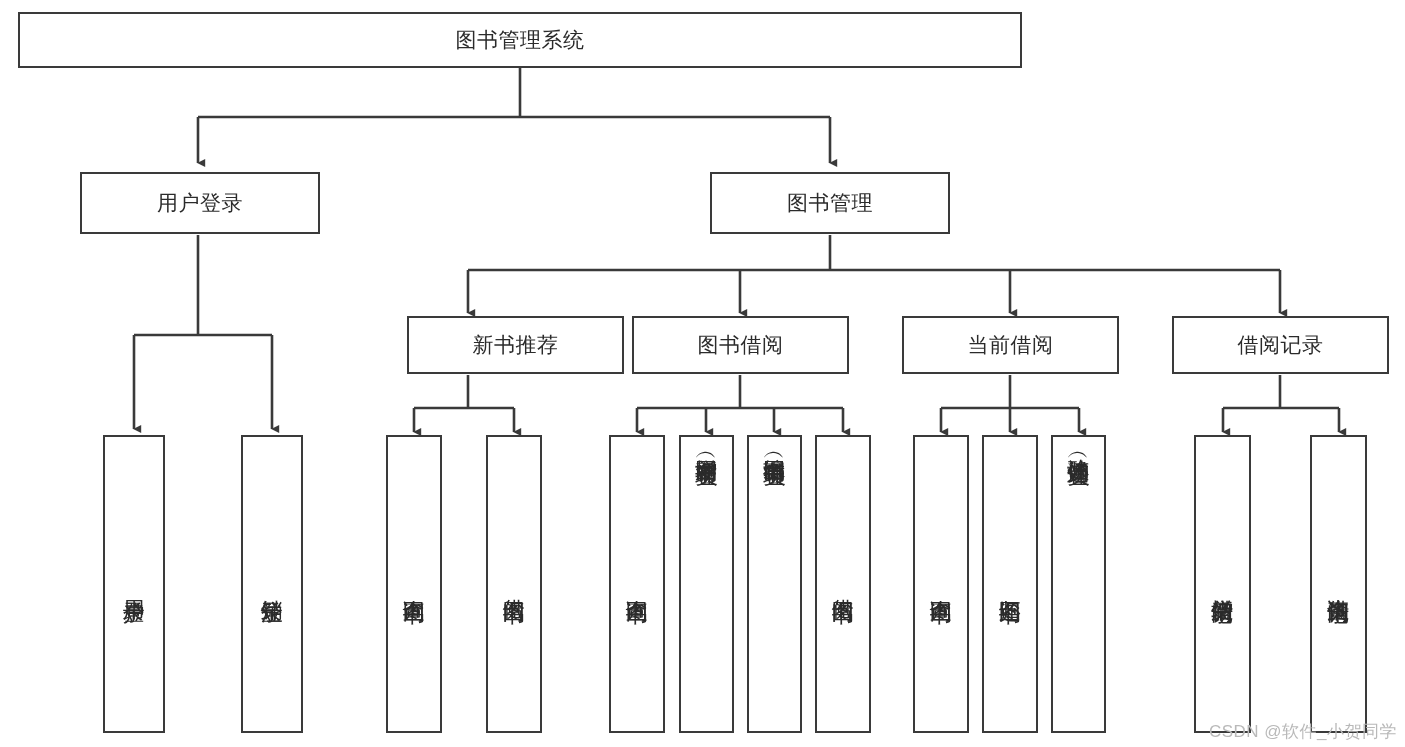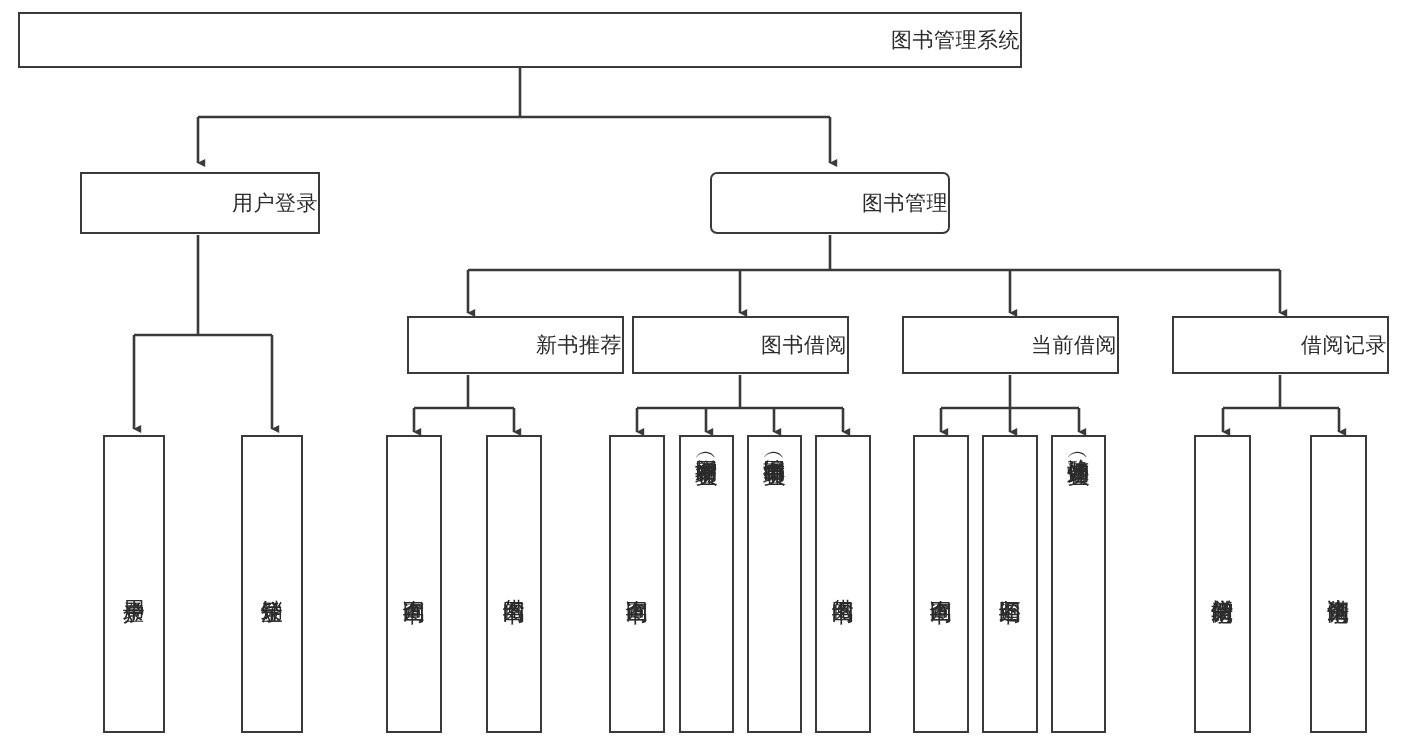--- a/index.html
+++ b/index.html
@@ -26,21 +26,21 @@
     height: 747px;
     pointer-events: none;
   }
   .node {
     position: absolute;
     box-sizing: border-box;
     border: 2px solid #3a3a3a;
     background: #ffffff;
     display: flex;
     align-items: center;
-    justify-content: flex-end;
+    justify-content: center;
     color: #2b2b2b;
     z-index: 2;
   }
   .node-h .node-label {
     font-size: 21px;
     line-height: 1.2;
     letter-spacing: 0.5px;
     white-space: nowrap;
   }
   .node-v {
@@ -128,21 +128,21 @@
     </g>
   </svg>
 
   <div class="node node-h" style="left:18px; top:12px; width:1004px; height:56px;">
     <span class="node-label">图书管理系统</span>
   </div>
 
   <div class="node node-h" style="left:80px; top:172px; width:240px; height:62px;">
     <span class="node-label">用户登录</span>
   </div>
-  <div class="node node-h" style="left:710px; top:172px; width:240px; height:62px;border-radius:7px;">
+  <div class="node node-h" style="left:710px; top:172px; width:240px; height:62px;">
     <span class="node-label">图书管理</span>
   </div>
 
   <div class="node node-h" style="left:360px; top:316px; width:217px; height:58px;margin-left:47px;">
     <span class="node-label">新书推荐</span>
   </div>
   <div class="node node-h" style="left:632px; top:316px; width:217px; height:58px;">
     <span class="node-label">图书借阅</span>
   </div>
   <div class="node node-h" style="left:1172px; top:316px; width:217px; height:58px;">
@@ -189,14 +189,15 @@
     <span class="node-label">确认归还（管理员）</span>
   </div>
 
   <div class="node node-v vcenter" style="left:1194px; top:435px; width:57px; height:298px;">
     <span class="node-label">新增借阅记录</span>
   </div>
   <div class="node node-v vcenter" style="left:1310px; top:435px; width:57px; height:298px;">
     <span class="node-label">查询借阅记录</span>
   </div>
 
+  <div class="watermark">CSDN @软件_小贺同学</div>
 
 </div>
 
 </body></html>

